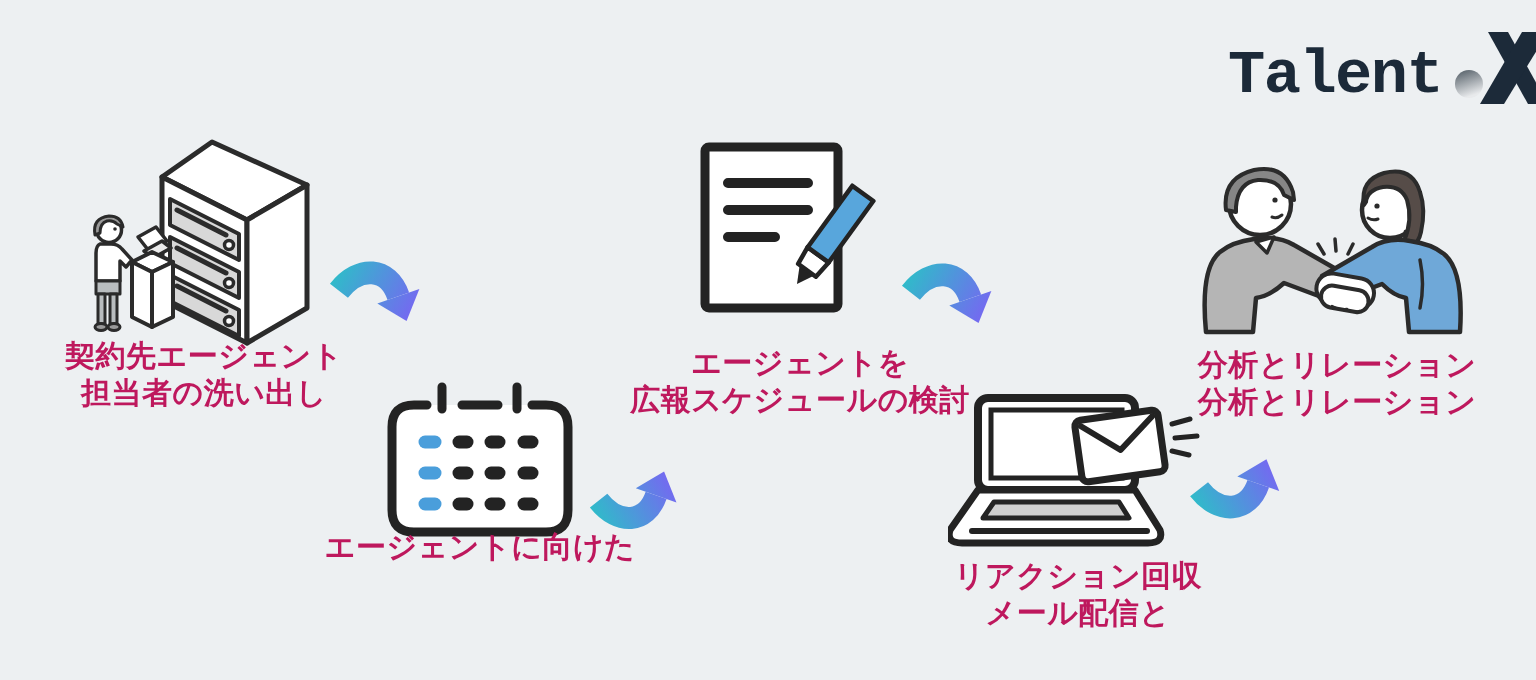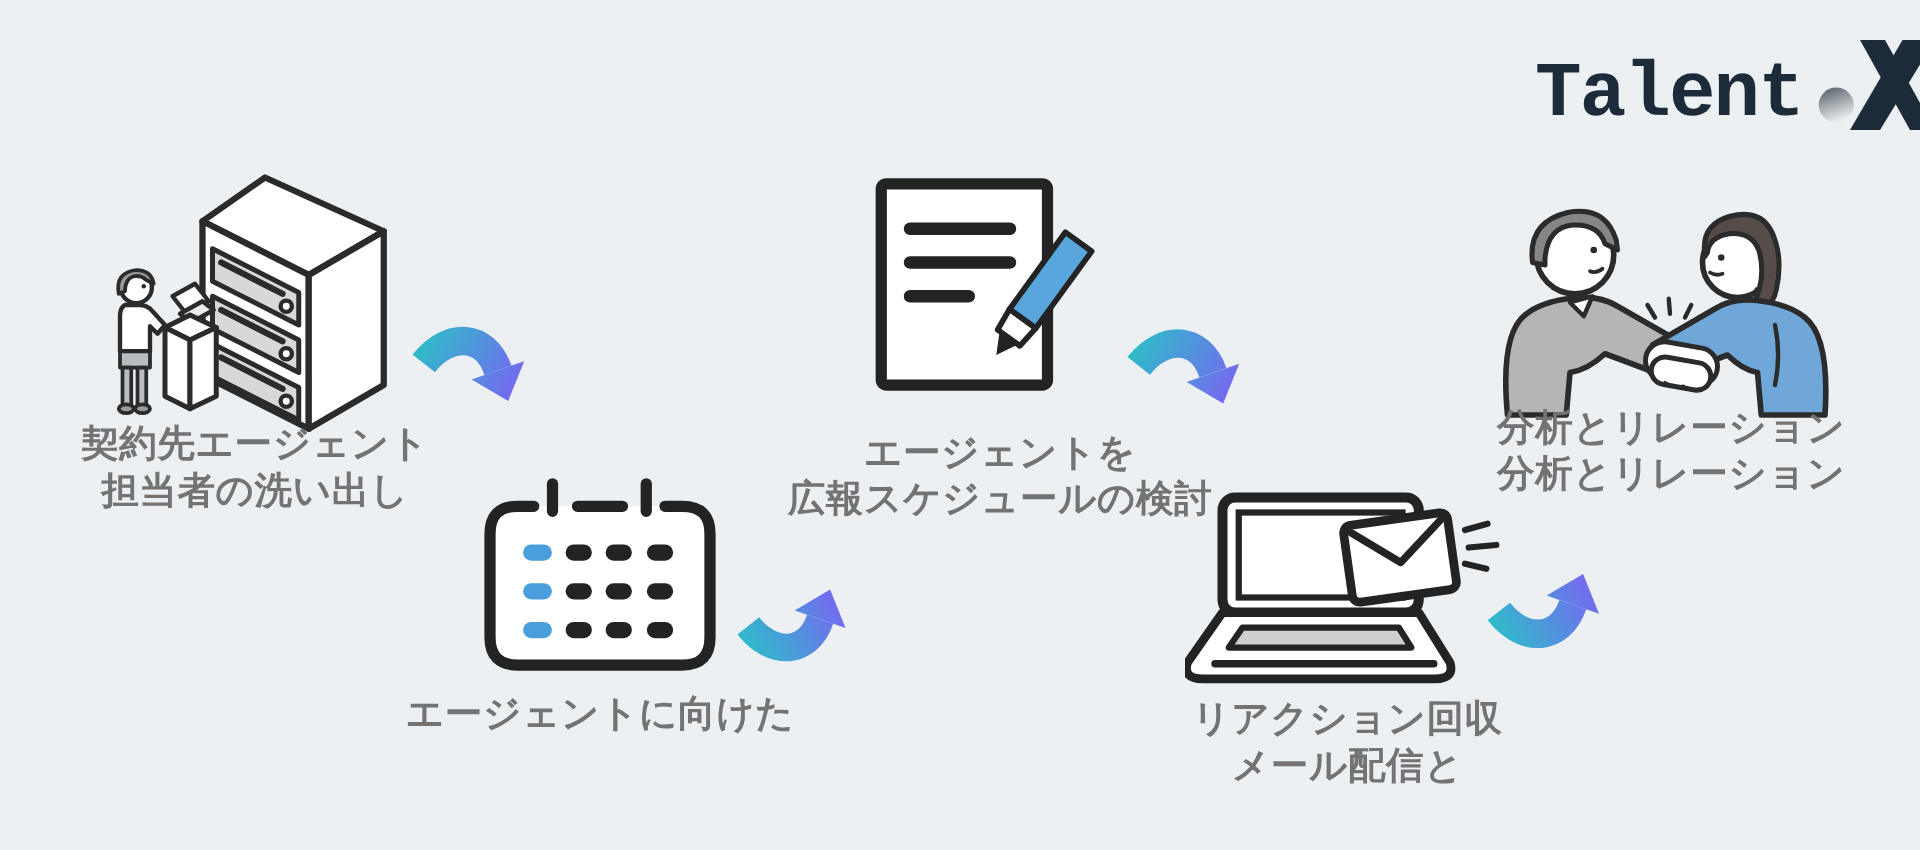--- a/index.html
+++ b/index.html
@@ -1,20 +1,20 @@
 <!DOCTYPE html>
 <html><head>
 <meta charset="utf-8">
 <style>
   html,body{margin:0;padding:0;}
   body{font-family:"Liberation Sans","DejaVu Sans",sans-serif;}
   .stage{position:relative;width:1536px;height:680px;background:#edf0f2;overflow:hidden;}
   .abs{position:absolute;}
   .step-label{position:absolute;width:360px;text-align:center;font-weight:700;
-              font-size:30px;line-height:37px;color:#737373;letter-spacing:0.5px;}
+              font-size:30px;line-height:37px;color:#be185d;letter-spacing:0.5px;}
   .logo{position:absolute;left:1228px;top:32px;display:flex;align-items:flex-end;font-family:Liberation Mono, monospace;}
   .logo .brand{font-size:62px;font-weight:700;color:#1c2a39;letter-spacing:-1.5px;line-height:0.92;}
   .logo .dot{margin-left:12px;margin-bottom:5px;position:relative;z-index:2;}
   .logo .xmark{margin-left:-4px;position:relative;z-index:1;}
   svg{display:block;}
 </style>
 </head>
 <body>
 
 <div class="stage">
@@ -110,21 +110,21 @@
           <line x1="75" y1="91" x2="83" y2="91"></line>
             <line x1="107" y1="91" x2="115" y2="91"></line>
             <line x1="140" y1="91" x2="148" y2="91"></line>
           <line x1="75" y1="122" x2="83" y2="122"></line>
             <line x1="107" y1="122" x2="115" y2="122"></line>
             <line x1="140" y1="122" x2="148" y2="122"></line>
         </g>
       </g>
     </svg>
   </div>
-  <div class="step-label" style="left:300px;top:553px;">
+  <div class="step-label" style="left:300px;top:528px;">
     <div>エージェントに向けた</div>
   </div>
 
   <div class="abs" style="left:588px;top:432px;">
     <svg width="92" height="102" viewBox="0 0 104 112">
       <defs>
           <linearGradient id="ag2" gradientUnits="userSpaceOnUse" x1="8" y1="96" x2="94" y2="48">
         <stop offset="0" stop-color="#2fbcc9"></stop>
             <stop offset="1" stop-color="#7766f2"></stop>
           </linearGradient>
@@ -217,18 +217,18 @@
         <g transform="rotate(10 148 144)">
           <rect x="118" y="128" width="58" height="30" rx="15" fill="#fff" stroke-width="4"></rect>
           <rect x="124" y="140" width="48" height="22" rx="11" fill="#fff" stroke-width="4"></rect>
         </g>
         <path d="M134,158 q8,5 15,3 M148,161 q8,4 14,2" fill="none" stroke-width="2.5" stroke-linecap="round"></path>
 
         <path d="M126,106 L120,96 M138,103 L137,91 M150,106 L155,96" fill="none" stroke-width="3.5" stroke-linecap="round"></path>
       </g>
     </svg>
   </div>
-  <div class="step-label" style="left:1157px;top:324px;">
+  <div class="step-label" style="left:1157px;top:346px;">
     <div>分析とリレーション</div>
     <div>分析とリレーション</div>
   </div>
 
 </div>
 
 </body></html>

